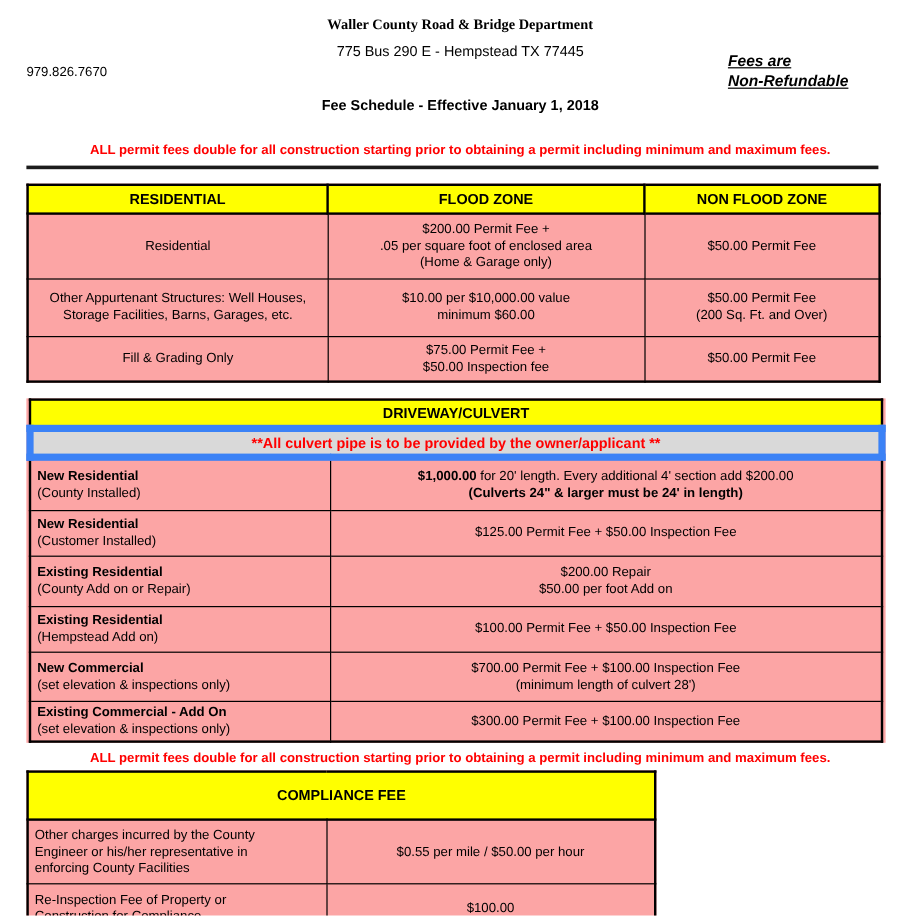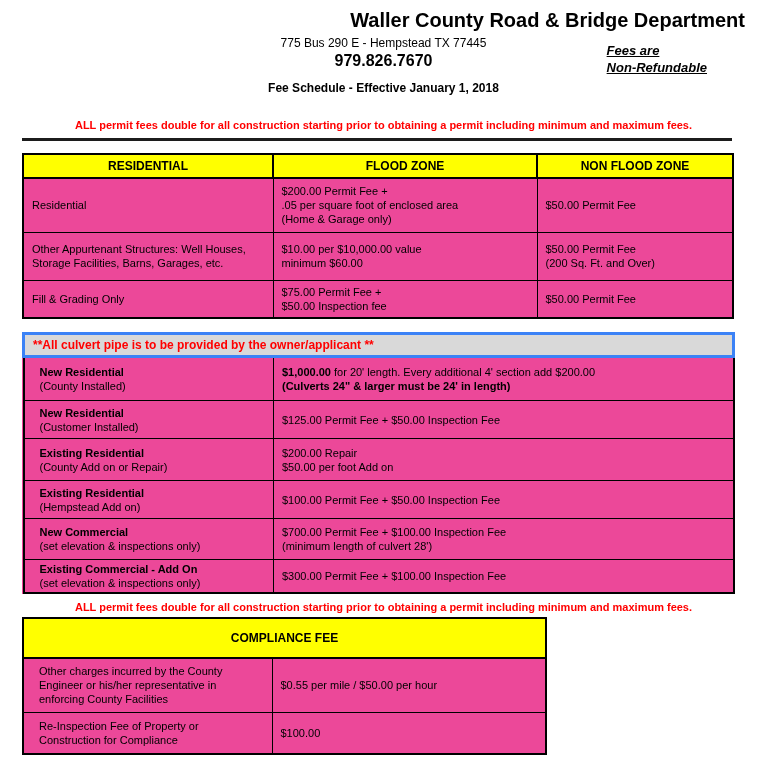--- a/index.html
+++ b/index.html
@@ -4,44 +4,44 @@
 <style>
   * { margin:0; padding:0; box-sizing:border-box; }
   html,body { background:#ffffff; }
   body {
     width:769px; height:763px; overflow:hidden;
     font-family:"Liberation Sans", sans-serif; color:#000;
     position:relative;
   }
   .page { padding:10px 24px 0 22px; position:relative; }
 
-  .title { text-align:right; font-size:20px; font-weight:bold; line-height:20px; }
+  .title { text-align:center; font-size:12px; font-weight:bold; line-height:20px;font-family:Liberation Serif, serif; }
   .address { text-align:center; font-size:12px; line-height:15px; margin-top:6px; }
-  .phone { text-align:center; font-size:16px; line-height:15px; margin-top:2px;font-weight:bold; }
+  .phone { font-size:11px; line-height:15px; margin-top:2px; }
   .subtitle { text-align:center; font-size:12px; font-weight:bold; line-height:15px; margin-top:13px; }
 
   .note { position:absolute; top:42px; right:62px; 
           font-size:13px; font-weight:bold; font-style:italic; line-height:17px; }
   .note div { text-decoration:underline; }
 
   .warning { text-align:center; color:#ff0000; font-weight:bold; font-size:11px;
              line-height:14px; margin-top:22px; }
   .warning2 { margin-top:6px; }
   .rule { height:3px; background:#1c1c1c; margin-top:6px; width:710px; }
 
-  table { border-collapse:collapse; table-layout:fixed; background:#ec4899; }
+  table { border-collapse:collapse; table-layout:fixed; background:#fca5a5; }
   .tbl { border:2px solid #000; margin-top:12px; }
   .tbl th { background:#ffff00; font-size:12px; font-weight:bold;
             border:2px solid #000; padding:2px 4px; text-align:center; }
   .tbl td { border:1px solid #000; font-size:11px; padding:2px 8px;
-            vertical-align:middle; text-align:left; line-height:14px; }
-  .tbl td.left { text-align:left; padding-left:15px; }
+            vertical-align:middle; text-align:center; line-height:14px; }
+  .tbl td.left { text-align:left; padding-left:5px; }
   .b { font-weight:bold; }
   .sub td { background:#d9d9d9; color:#ff0000; font-weight:bold; font-size:12px;
-            border:3px solid #3b82f6; }
+            border:6px solid #3b82f6; }
   .t2 { margin-top:13px; }
   .t3 { margin-top:3px; }
 </style>
 </head>
 <body>
 
 <div class="page">
 
   <div class="title">Waller County Road &amp; Bridge Department</div>
   <div class="address">775 Bus 290 E - Hempstead TX 77445</div>
@@ -110,20 +110,23 @@
     </tr>
   </tbody>
     </table>
 
   <table class="tbl t2">
     <colgroup>
         <col style="width:250px">
         <col style="width:460px">
       </colgroup>
     <tbody>
+        <tr style="height:24px">
+      <th colspan="2">DRIVEWAY/CULVERT</th>
+    </tr>
     <tr class="sub" style="height:23px">
       <td colspan="2">**All culvert pipe is to be provided by the owner/applicant **</td>
     </tr>
     <tr style="height:44px">
       <td class="left">
         <div class="b">New Residential</div>
         <div>(County Installed)</div>
       </td>
       <td>
         <div><span class="b">$1,000.00</span><span> for 20' length.  Every additional 4' section add $200.00</span></div>

